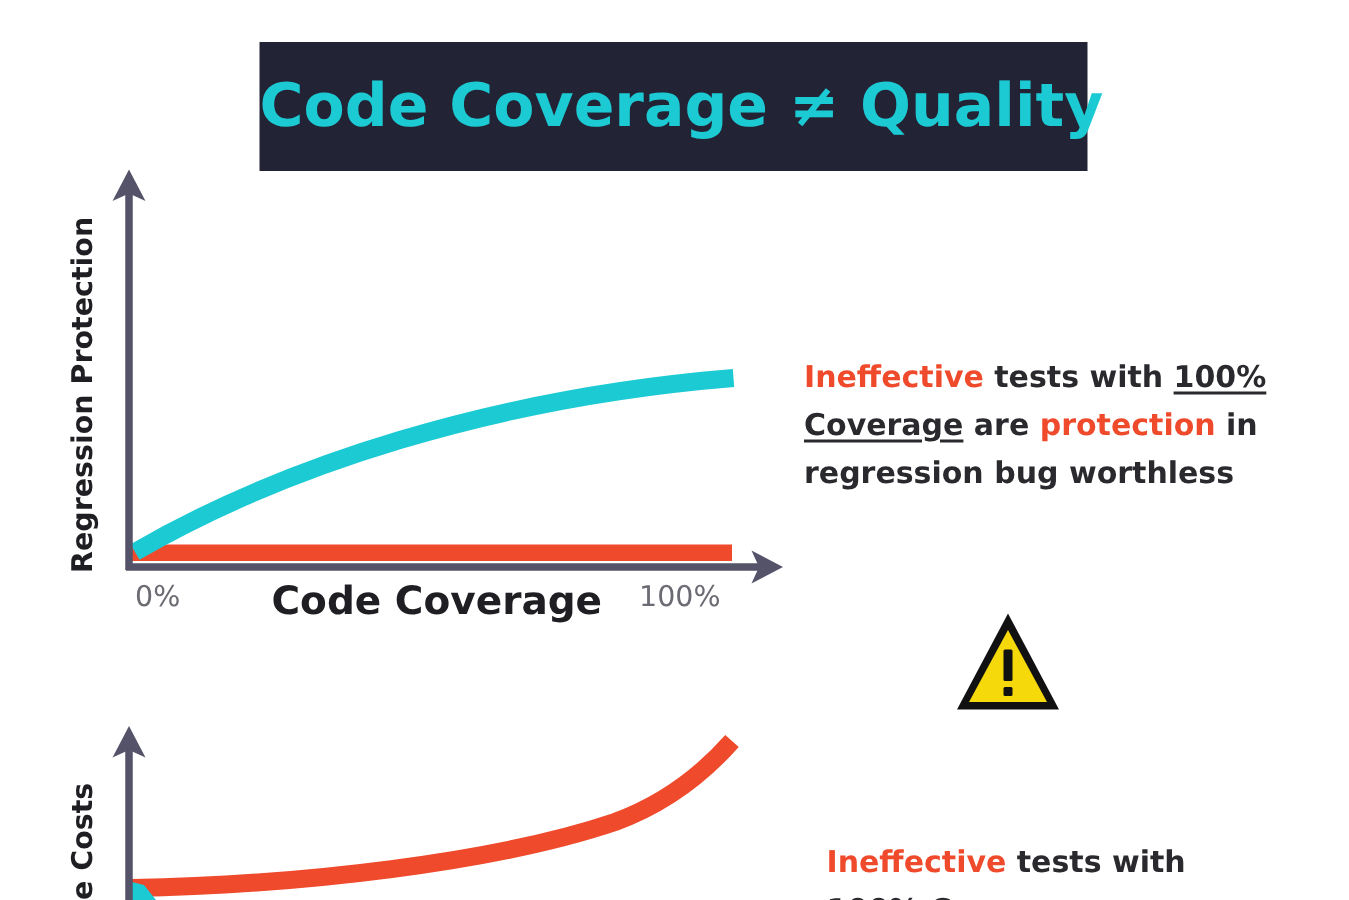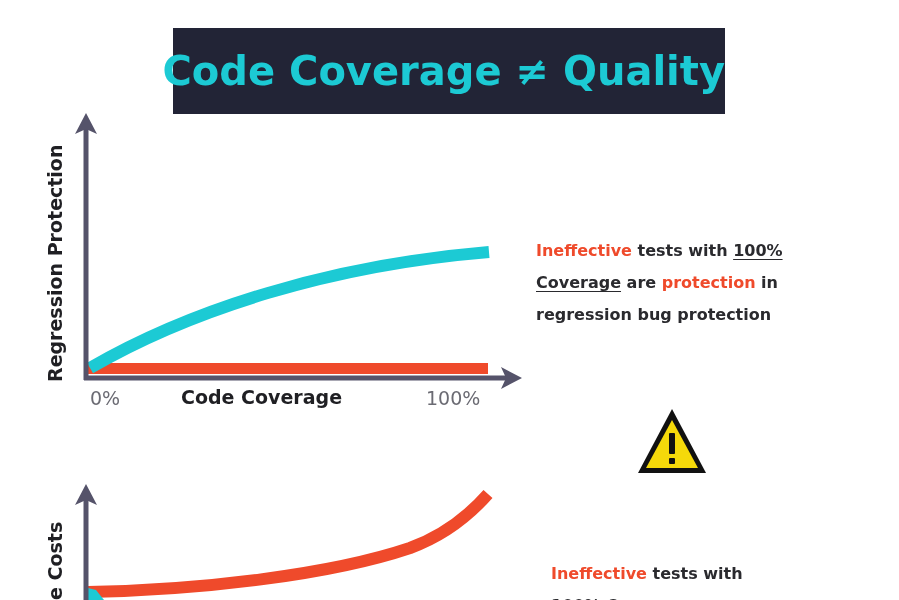--- a/index.html
+++ b/index.html
@@ -16,21 +16,21 @@
     }
     .title-box {
       position: absolute;
       left: 173px;
       top: 28px;
       width: 552px;
       height: 86px;
       background: #222436;
       display: flex;
       align-items: center;
-      justify-content: flex-end;
+      justify-content: flex-start;
     }
     .title-text {
       color: #1ccad4;
       font-weight: bold;
       font-size: 40px;
       letter-spacing: 0px;
       white-space: nowrap;
     }
     svg.chart {
       position: absolute;
@@ -42,34 +42,34 @@
       font-weight: bold;
       font-size: 19px;
       color: #1f1f23;
       transform-origin: left top;
       transform: rotate(-90deg);
       white-space: nowrap;
     }
     .xlabel {
       position: absolute;
       font-weight: bold;
-      font-size: 19px;
+      font-size: 26px;
       color: #1f1f23;
       white-space: nowrap;
     }
     .tick {
       position: absolute;
       font-size: 19px;
       color: #6b6b73;
       white-space: nowrap;
     }
     .note {
       position: absolute;
       font-weight: bold;
-      font-size: 16px;
+      font-size: 20px;
       line-height: 32px;
       color: #2a2a2e;
     }
     .note .hl {
       color: #ef4a2b;
     }
     .note .ul {
       text-decoration: underline;
       text-underline-offset: 3px;
     }
@@ -117,21 +117,21 @@
 <div class="ylabel" style="left:44px; top:382px;">Regression Protection</div>
 <div class="tick" style="left:90px; top:387px;">0%</div>
 <div class="xlabel" style="left:181px; top:386px;">Code Coverage</div>
 <div class="tick" style="left:426px; top:387px;">100%</div>
 
 <div class="ylabel" style="left:44px; top:600px;">e Costs</div>
 
 <div class="note" style="left:536px; top:235px; width:340px;">
   <span class="hl">Ineffective</span><span> tests with </span><span class="ul">100% </span><br>
   <span class="ul">Coverage</span><span> are </span><span class="hl">protection</span><span> in</span><br>
-  <span>regression bug protection</span>
+  <span>regression bug worthless</span>
 </div>
 
 <svg class="warn" viewBox="0 0 72 70">
   <polygon points="36,3 70,67 2,67" fill="#111111"></polygon>
   <polygon points="36,14 62,62 10,62" fill="#f5d90a"></polygon>
   <rect x="33" y="27" width="6" height="21" rx="1" fill="#111111"></rect>
   <rect x="33" y="52" width="6" height="6" rx="1" fill="#111111"></rect>
 </svg>
 
 <div class="note" style="left:551px; top:558px; width:320px;">

